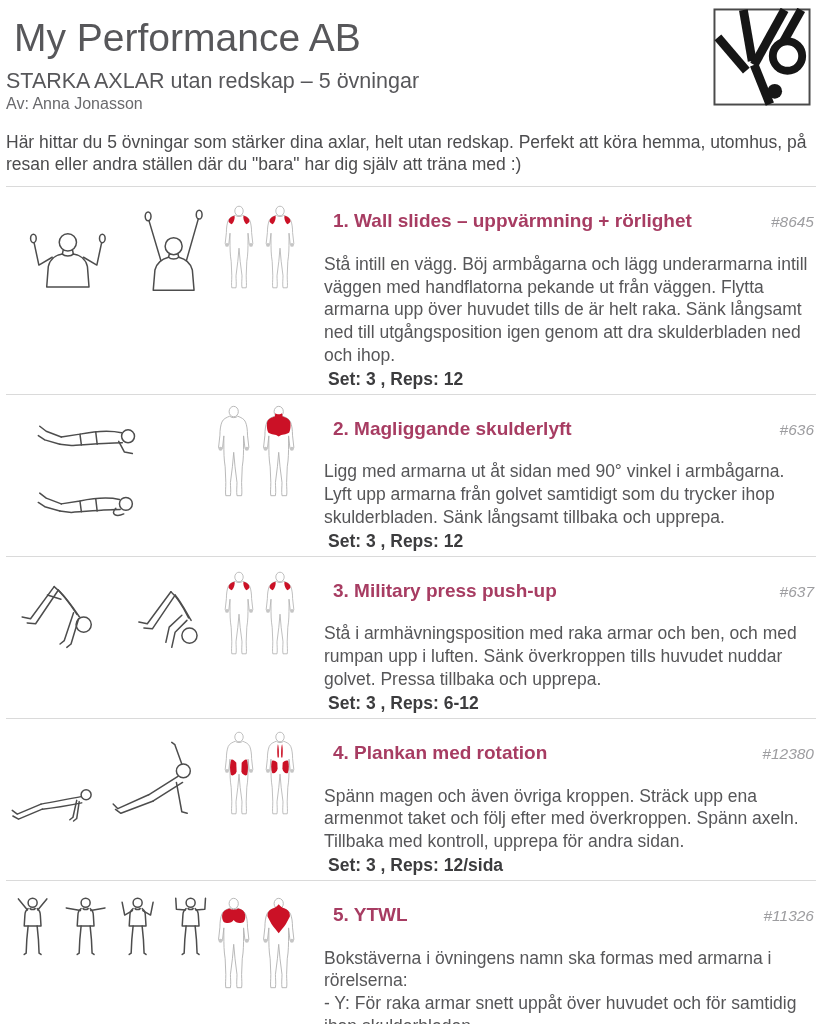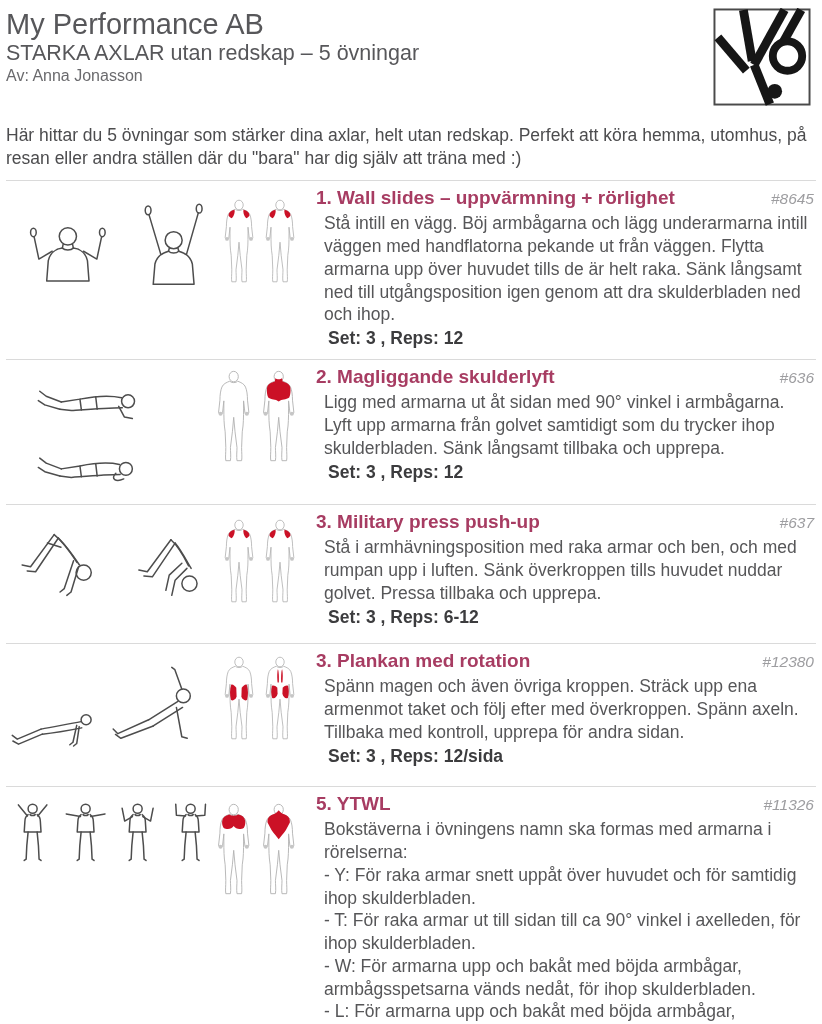--- a/index.html
+++ b/index.html
@@ -1,36 +1,36 @@
 <!DOCTYPE html>
 <html><head>
 <meta charset="utf-8">
 <style>
   html,body{margin:0;padding:0;background:#fff;}
   body{width:822px;font-family:"Liberation Sans",sans-serif;color:#58585a;}
   .page{padding:8px 6px 0 6px;box-sizing:border-box;}
 
   
   .header{display:flex;justify-content:space-between;align-items:flex-start;}
-  .company{font-size:29px;font-weight:400;color:#57575a;margin:0;line-height:1.15;}
+  .company{font-size:39px;font-weight:400;color:#57575a;margin:8px;line-height:1.15;}
   .program{font-size:21.5px;font-weight:400;color:#57575a;margin:0 0 0 0;line-height:1.15;}
   .author{font-size:16px;color:#6a6a6d;margin-top:1px;}
   .logo-box{width:100px;height:98px;flex:none;margin-right:4px;}
 
   
   .intro{font-size:17.5px;color:#4c4c4e;line-height:1.3;margin:18px 0 10px 0;max-width:815px;}
 
   
   .exercise{display:flex;border-top:1px solid #dadada;padding:6px 0 4px 0;}
   .s1{min-height:168px}.s2{min-height:134px}.s3{min-height:128px}.s4{min-height:132px}.s5{min-height:278px}
   .illustrations{width:306px;flex:none;display:flex;align-items:flex-start;padding-top:4px;box-sizing:border-box;}
   .figcol{display:flex;flex-direction:column;gap:8px;}
   .details{flex:1;min-width:0;padding-left:4px;}
   .title-row{display:flex;align-items:baseline;}
-  .ex-title{color:#a73c62;font-size:19px;font-weight:bold;margin:0;line-height:1.2;}
+  .ex-title{color:#a73c62;font-size:19px;font-weight:bold;margin:17px;line-height:1.2;}
   .ex-id{margin-left:auto;color:#9d9da0;font-style:italic;font-size:15.5px;padding-right:2px;}
   .ex-desc{font-size:17.5px;color:#565658;line-height:1.3;margin:3px 0 0 8px;white-space:pre-line;}
   .ex-sets{font-size:17.5px;font-weight:bold;color:#3c3c3e;margin:2px 0 0 12px;}
 
   
   .fig{display:block;}
   .fig *{stroke:#4d4d4d;fill:none;stroke-width:1.5;stroke-linecap:round;stroke-linejoin:round;vector-effect:non-scaling-stroke;}
   
   .muscles{margin-left:auto;display:flex;gap:5px;padding-right:14px;}
   .muscle{height:84px;width:auto;display:block;}
@@ -251,21 +251,21 @@
             <use href="#red-core-front"></use>
         </svg>
         <svg class="muscle" viewBox="0 0 60 140">
           <use href="#body"></use>
             <use href="#red-core-back"></use>
         </svg>
       </div>
     </div>
     <div class="details">
       <div class="title-row">
-        <h3 class="ex-title">3. Plankan med rotation</h3>
+        <h3 class="ex-title">4. Plankan med rotation</h3>
         <span class="ex-id">#12380</span>
       </div>
       <p class="ex-desc">Spänn magen och även övriga kroppen. Sträck upp ena armenmot taket och följ efter med överkroppen. Spänn axeln. Tillbaka med kontroll, upprepa för andra sidan.</p>
       <p class="ex-sets">Set: 3 , Reps: 12/sida</p>
     </div>
   </section>
 
   <section class="exercise s5">
     <div class="illustrations">
       <svg class="fig" style="height:74px;margin-left:4px" viewBox="0 0 72 100">

